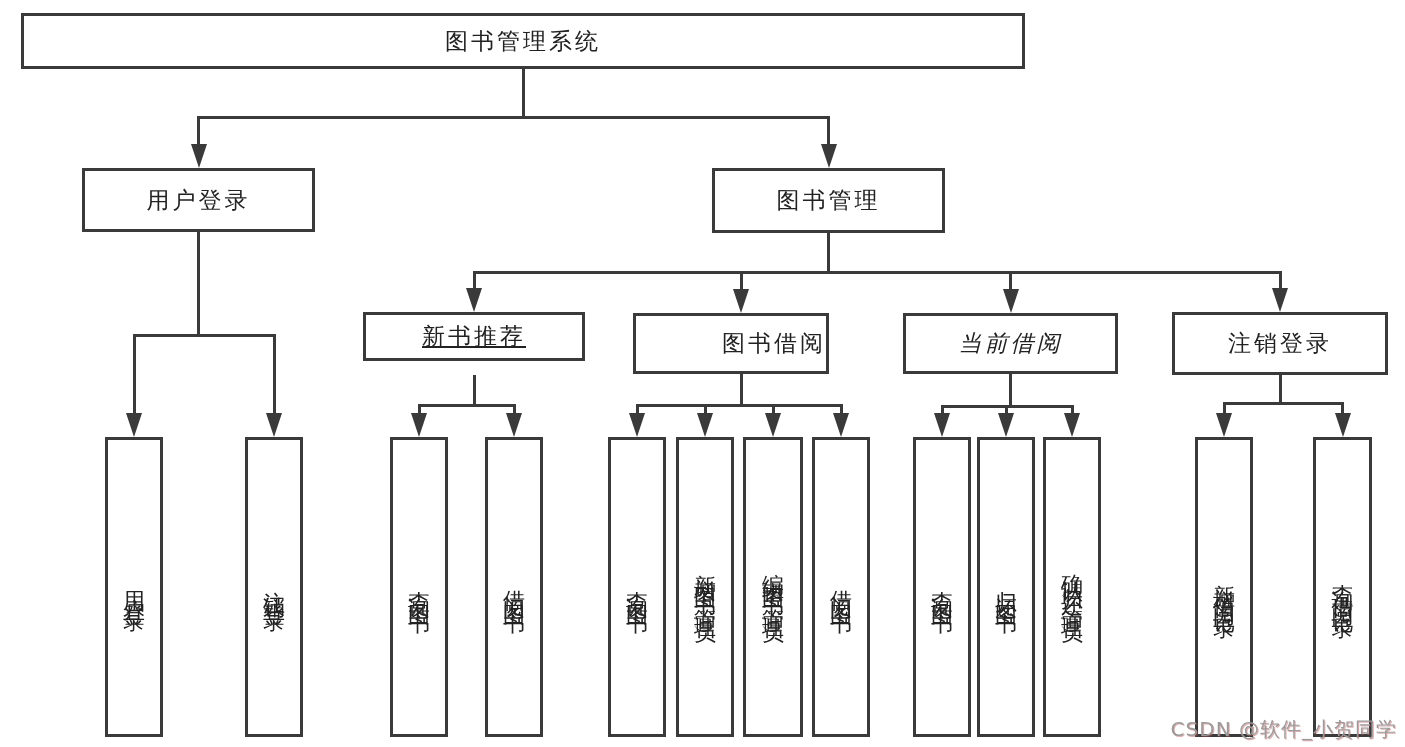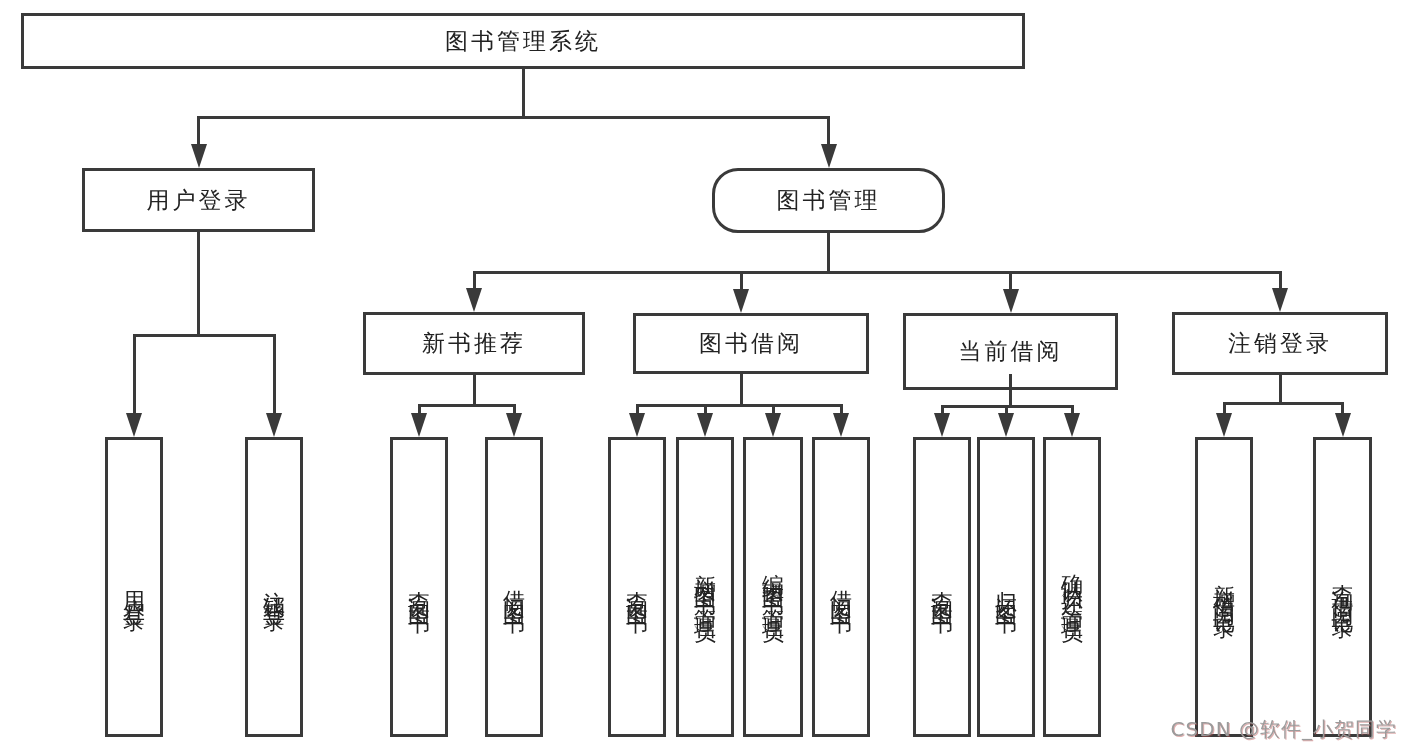--- a/index.html
+++ b/index.html
@@ -65,30 +65,30 @@
 <body>
 
 <div class="stage">
   <div id="nodes-layer">
       <div class="node horiz" style="left: 21px; top: 13px; width: 1004px; height: 56px;">
         <span class="label">图书管理系统</span>
       </div>
       <div class="node horiz" style="left: 82px; top: 168px; width: 233px; height: 64px;">
         <span class="label">用户登录</span>
       </div>
-      <div class="node horiz" style="left: 712px; top: 168px; width: 233px; height: 65px; border-radius: 26px;">
+      <div class="node horiz" style="left: 712px; top: 168px; width: 233px; height: 65px;">
         <span class="label">图书管理</span>
       </div>
-      <div class="node horiz" style="left: 363px; top: 312px; width: 222px; height: 63px;">
+      <div class="node horiz" style="left: 363px; top: 312px; width: 222px; height: 49px; text-decoration: underline;">
         <span class="label">新书推荐</span>
       </div>
-      <div class="node horiz" style="left: 633px; top: 313px; width: 236px; height: 61px;">
+      <div class="node horiz" style="left: 633px; top: 313px; width: 196px; height: 61px; justify-content: flex-end;">
         <span class="label">图书借阅</span>
       </div>
-      <div class="node horiz" style="left: 903px; top: 313px; width: 215px; height: 77px;">
+      <div class="node horiz" style="left: 903px; top: 313px; width: 215px; height: 61px; font-style: italic;">
         <span class="label">当前借阅</span>
       </div>
       <div class="node horiz" style="left: 1172px; top: 312px; width: 216px; height: 63px;">
         <span class="label">注销登录</span>
       </div>
       <div class="node vert" style="left: 105px; top: 437px; width: 58px; height: 300px;">
         <span class="label">用户登录</span>
       </div>
       <div class="node vert" style="left: 245px; top: 437px; width: 58px; height: 300px;">
         <span class="label">注销登录</span>

